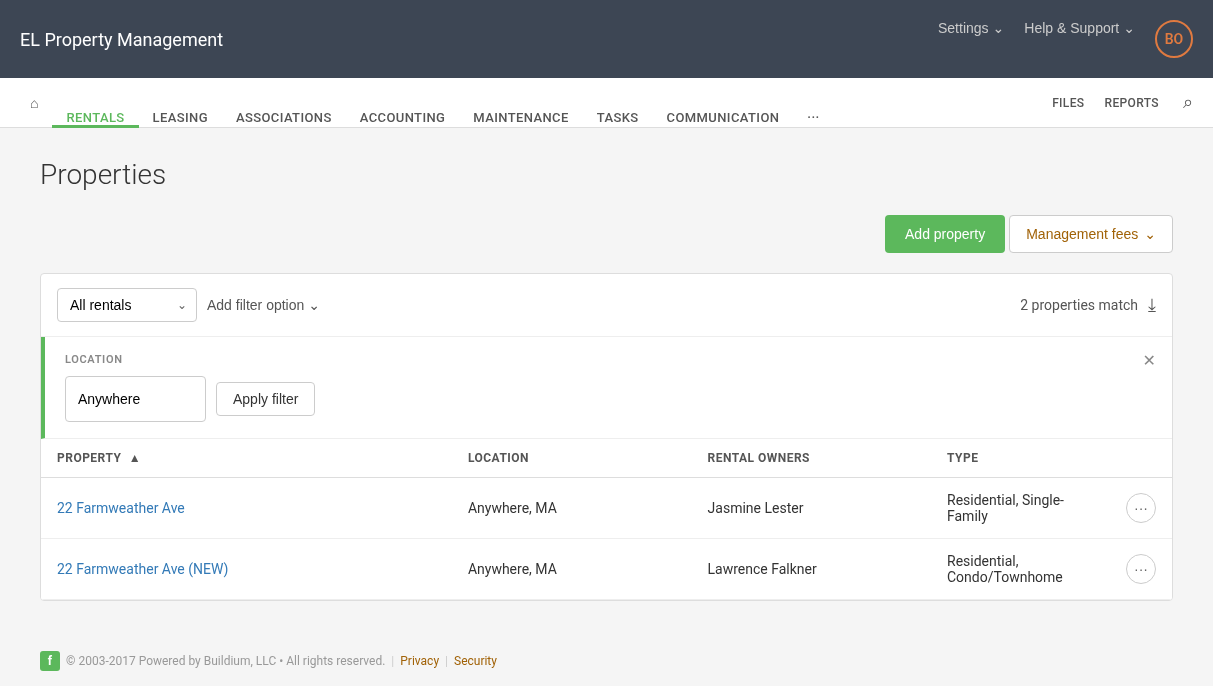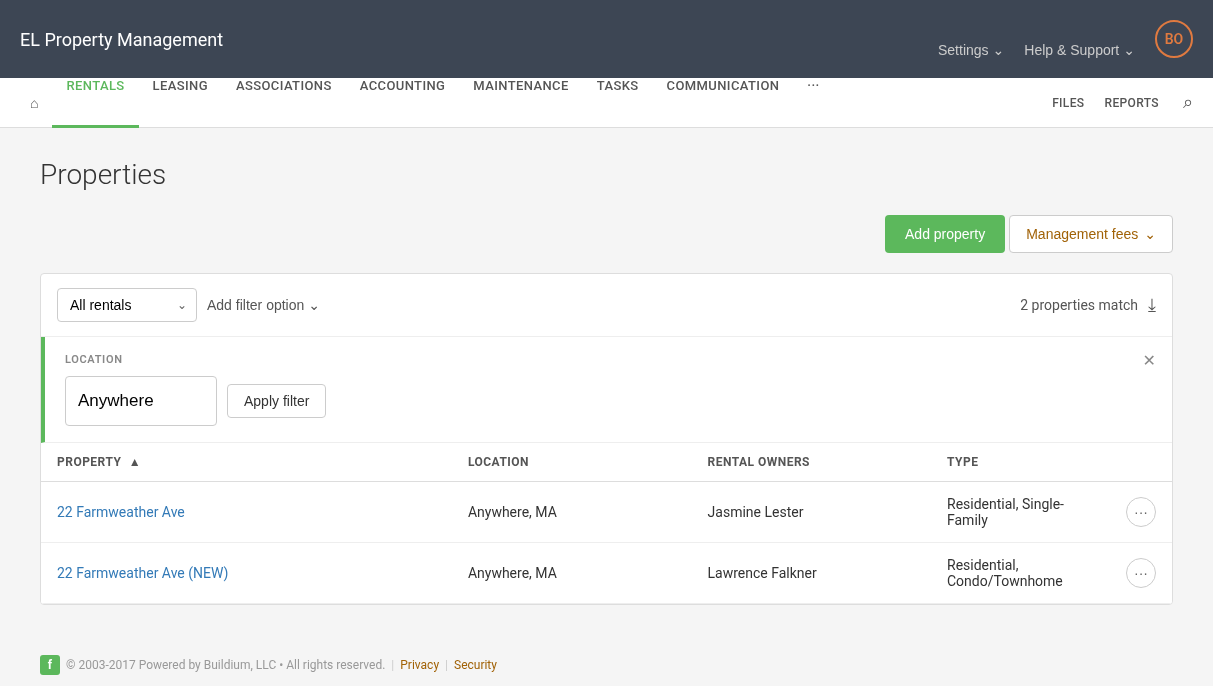--- a/index.html
+++ b/index.html
@@ -14,21 +14,21 @@
       padding: 0 20px;
       justify-content: space-between;
     }
     .app-title {
       color: #fff;
       font-size: 18px;
       font-weight: 400;
     }
     .header-right {
       display: flex;
-      align-items: flex-end;
+      align-items: flex-start;
       gap: 20px;
     }
     .header-btn {
       color: #ccc;
       background: none;
       border: none;
       cursor: pointer;
       font-size: 14px;
       display: flex;
       align-items: center;
@@ -68,21 +68,21 @@
     .nav-items {
       display: flex;
       align-items: center;
       height: 50px;
       flex: 1;
     }
     .nav-item {
       padding: 0 14px;
       height: 50px;
       display: flex;
-      align-items: flex-start;
+      align-items: flex-end;
       cursor: pointer;
       color: #555;
       font-size: 13px;
       font-weight: 500;
       text-transform: uppercase;
       letter-spacing: 0.03em;
       border-bottom: 3px solid transparent;
       margin-bottom: -1px;
     }
     .nav-item.active {
@@ -232,22 +232,22 @@
     }
     .location-inputs {
       display: flex;
       align-items: center;
       gap: 10px;
     }
     .location-input {
       border: 1px solid #ccc;
       border-radius: 4px;
       padding: 14px 12px;
-      font-size: 17px;
-      width: 152px;
+      font-size: 14px;
+      width: 141px;
     }
     .btn-apply-filter {
       background: #fff;
       border: 1px solid #ccc;
       border-radius: 4px;
       padding: 8px 16px;
       font-size: 14px;
       cursor: pointer;
       color: #333;
     }

